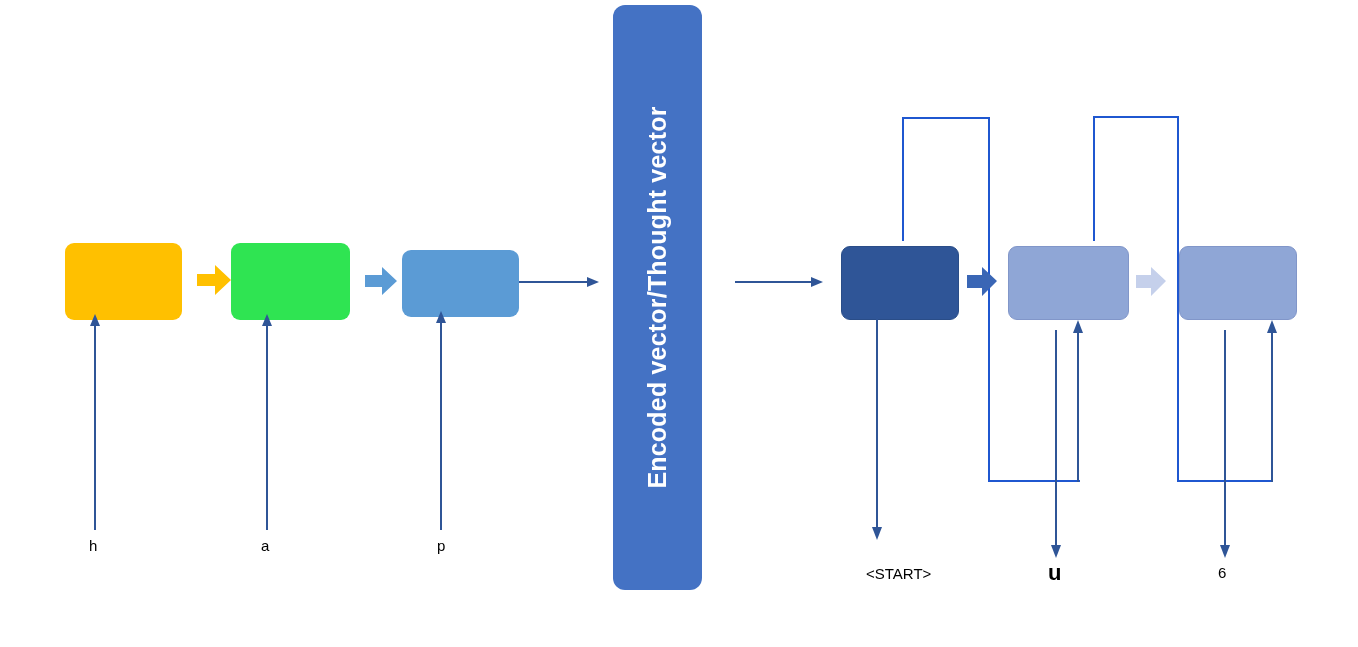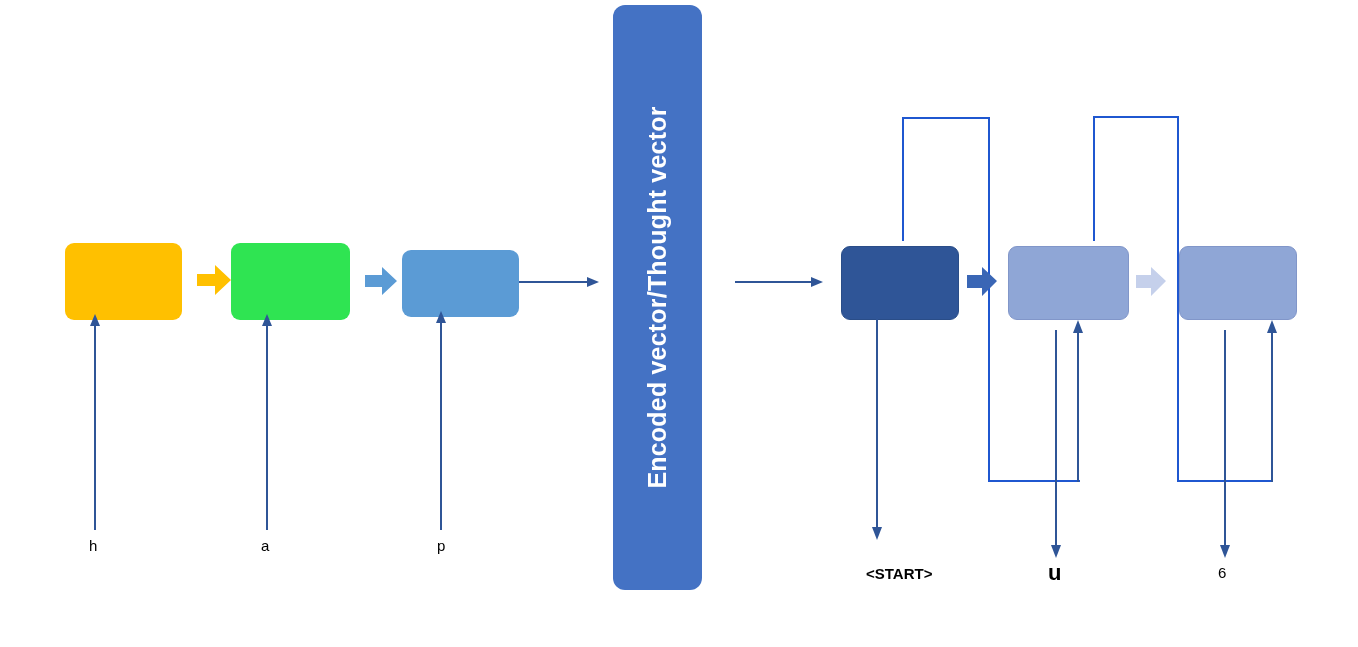--- a/index.html
+++ b/index.html
@@ -147,17 +147,17 @@
       <polygon points="6,0 1,13 11,13" fill="#2F5597"></polygon>
     </svg>
   </div>
   <div class="blockarrow" style="left:1266px;top:320px;width:12px;height:162px;">
     <svg width="12" height="162" viewBox="0 0 12 162">
       <line x1="6" y1="162" x2="6" y2="10" stroke="#2F5597" stroke-width="2"></line>
       <polygon points="6,0 1,13 11,13" fill="#2F5597"></polygon>
     </svg>
   </div>
 
-  <div class="lbl" style="left:866px;top:565px;font-weight:bold;">&lt;START&gt;</div>
+  <div class="lbl" style="left:866px;top:565px;">&lt;START&gt;</div>
   <div class="lbl big" style="left:1048px;top:560px;">u</div>
   <div class="lbl" style="left:1218px;top:564px;">6</div>
 
 </div>
 
 </body></html>

